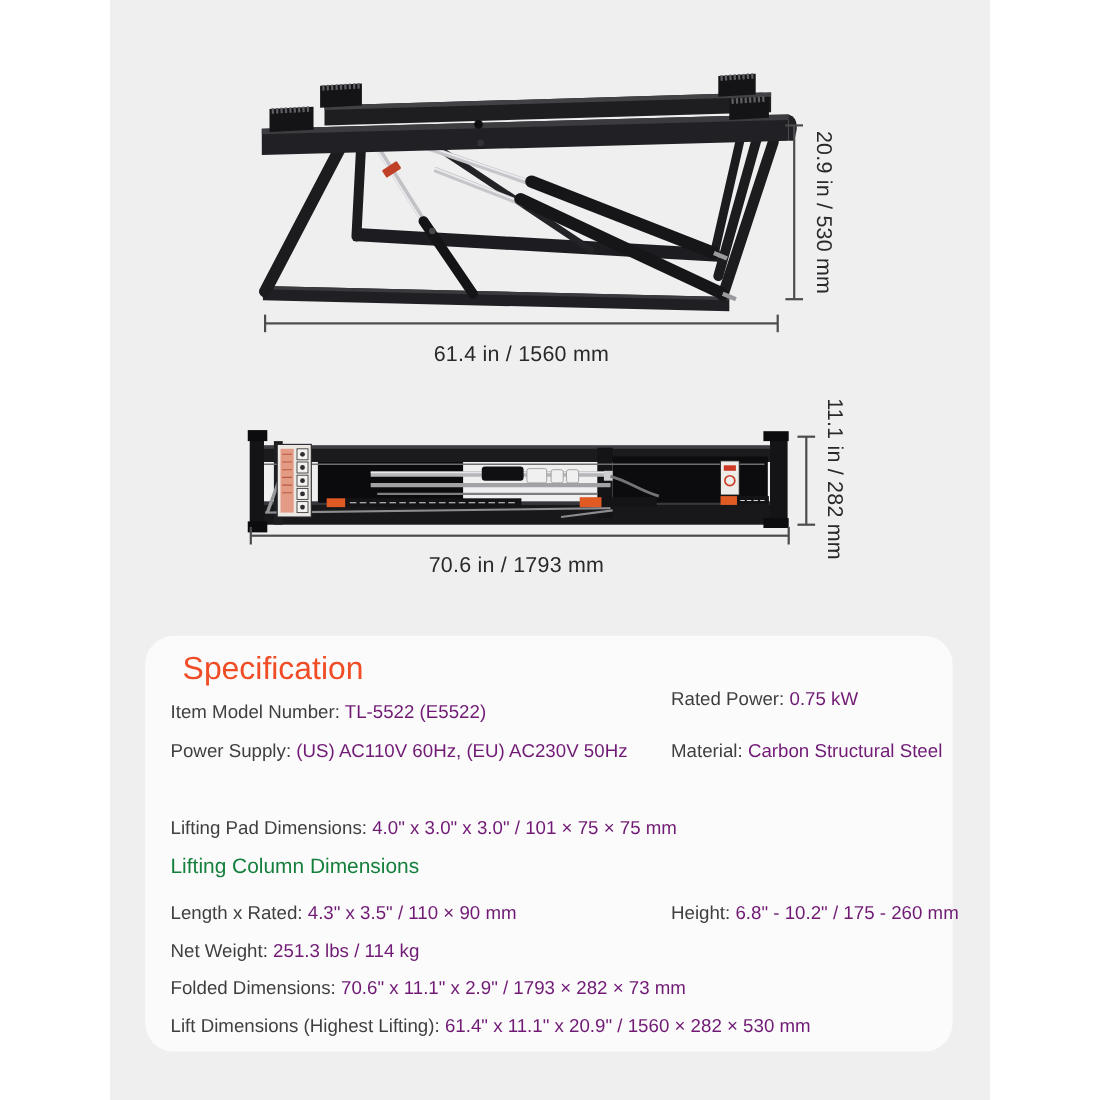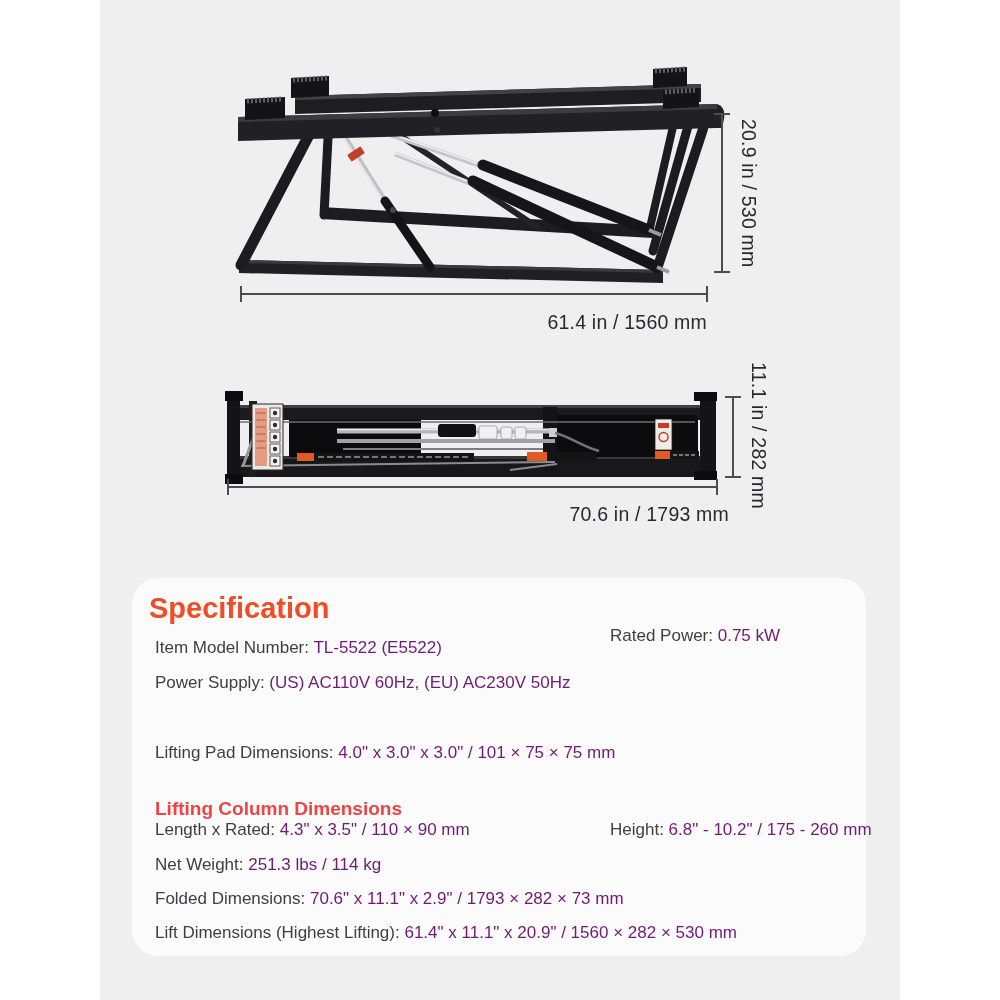--- a/index.html
+++ b/index.html
@@ -10,27 +10,27 @@
 
   
   .dim-v{position:absolute;width:2px;background:#4c4c4e;}
   .dim-v::before,.dim-v::after{content:"";position:absolute;left:-7px;width:16px;height:2px;background:#4c4c4e;}
   .dim-v::before{top:-1px}.dim-v::after{bottom:-1px}
   .dim-h{position:absolute;height:2px;background:#4c4c4e;}
   .dim-h::before,.dim-h::after{content:"";position:absolute;top:-7px;height:16px;width:2px;background:#4c4c4e;}
   .dim-h::before{left:-1px}.dim-h::after{right:-1px}
   .dim-label{position:absolute;font-size:19.5px;color:#29292b;letter-spacing:.2px;white-space:nowrap;}
   .dim-label.vertical{writing-mode:vertical-rl;text-align:center;}
-  .dim-label.horizontal{text-align:right;}
+  .dim-label.horizontal{text-align:center;}
 
   
   .spec-panel{position:absolute;left:132px;top:578px;width:734px;height:378px;
               background:#fbfbfb;border-radius:26px;}
-  .spec-title{position:absolute;left:17px;top:14px;font-size:29px;font-weight:700;color:#f04c25;}
-  .spec-sub{position:absolute;left:23px;top:220px;font-size:19px;font-weight:700;color:#ef4444;}
+  .spec-title{position:absolute;left:34px;top:14px;font-size:29px;font-weight:400;color:#f04c25;}
+  .spec-sub{position:absolute;left:23px;top:200px;font-size:19px;font-weight:400;color:#15803d;}
   .cell{position:absolute;font-size:17px;color:#3f3f41;white-space:nowrap;}
   .cell .val{color:#701a75;}
   .cell.l{left:23px;}
   .cell.r{left:478px;}
 </style>
 </head>
 <body>
 
 <div class="page">
   <div class="canvas">
@@ -168,38 +168,42 @@
         <rect x="322" y="64" width="50" height="9" fill="#141417"></rect>
         <rect x="430" y="63" width="15" height="8" fill="#e05a24"></rect>
         <rect x="445" y="63" width="29" height="8" fill="#141417"></rect>
         <line x1="448" y1="67" x2="470" y2="67" stroke="#d8d8da" stroke-width="1" stroke-dasharray="4 2"></line>
       </g>
     </svg>
 
     <div class="dim-v" style="left:632px;top:397px;height:80px"></div>
     <div class="dim-label vertical" style="left:647px;top:360px;height:150px">11.1 in / 282 mm</div>
     <div class="dim-h" style="left:128px;top:486px;width:489px"></div>
-    <div class="dim-label horizontal" style="left:140px;top:503px;width:489px">70.6 in / 1793 mm</div>
+    <div class="dim-label horizontal" style="left:125px;top:503px;width:489px">70.6 in / 1793 mm</div>
 
     <div class="spec-panel" style="left:32px">
       <div class="spec-title">Specification</div>
 
       <div class="cell l" style="top:60px">
         <span>Item Model Number:</span>
         <span class="val">TL-5522 (E5522)</span>
       </div>
       <div class="cell r" style="top:48px">
         <span>Rated Power:</span>
         <span class="val">0.75 kW</span>
       </div>
 
       <div class="cell l" style="top:95px">
         <span>Power Supply:</span>
         <span class="val">(US) AC110V 60Hz, (EU) AC230V 50Hz</span>
       </div>
+      <div class="cell r" style="top:95px">
+        <span>Material:</span>
+        <span class="val">Carbon Structural Steel</span>
+      </div>
 
 
       <div class="cell l" style="top:165px">
         <span>Lifting Pad Dimensions:</span>
         <span class="val">4.0" x 3.0" x 3.0" / 101 × 75 × 75 mm</span>
       </div>
 
       <div class="spec-sub">Lifting Column Dimensions</div>
 
       <div class="cell l" style="top:242px">

